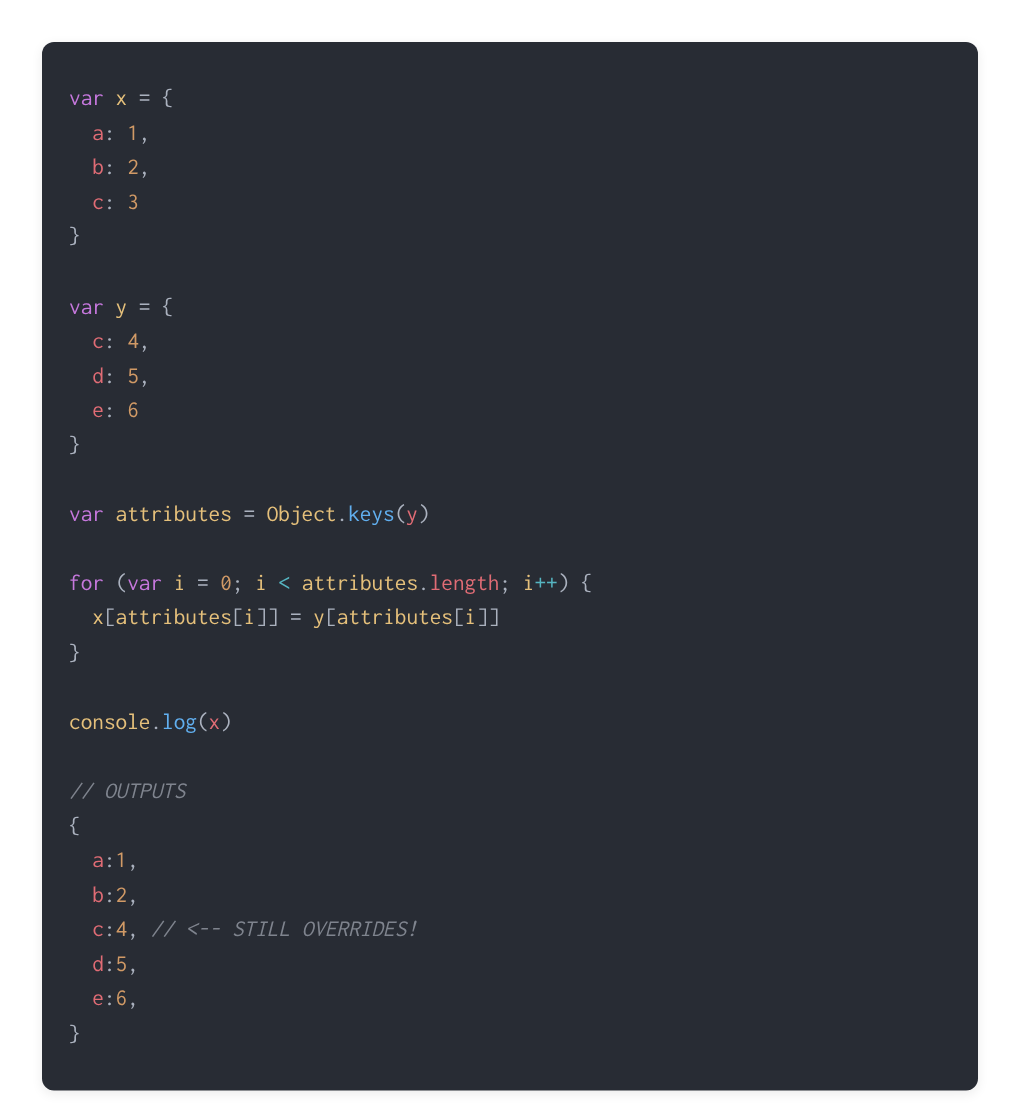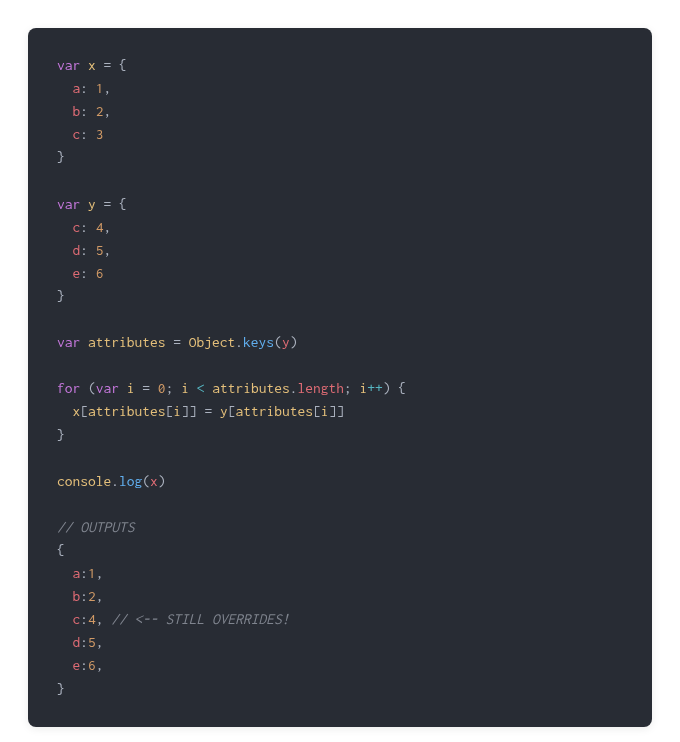--- a/index.html
+++ b/index.html
@@ -8,21 +8,21 @@
       box-sizing: border-box;
     }
     body {
       background: #ffffff;
       padding: 28px;
       font-family: 'SF Mono', 'Monaco', 'Inconsolata', 'Fira Code', 'Consolas', monospace;
     }
     .code-block {
       background: #282c34;
       border-radius: 8px;
-      padding: 26px 29px;
+      padding: 26px 18px;
       font-size: 15.5px;
       line-height: 1.49;
       white-space: pre;
       color: #abb2bf;
       width: 624px;
       box-shadow: 0 2px 8px rgba(0,0,0,0.08);
     }
     .kw { color: #c678dd; }
     .var { color: #e5c07b; }
     .prop { color: #e06c75; }

